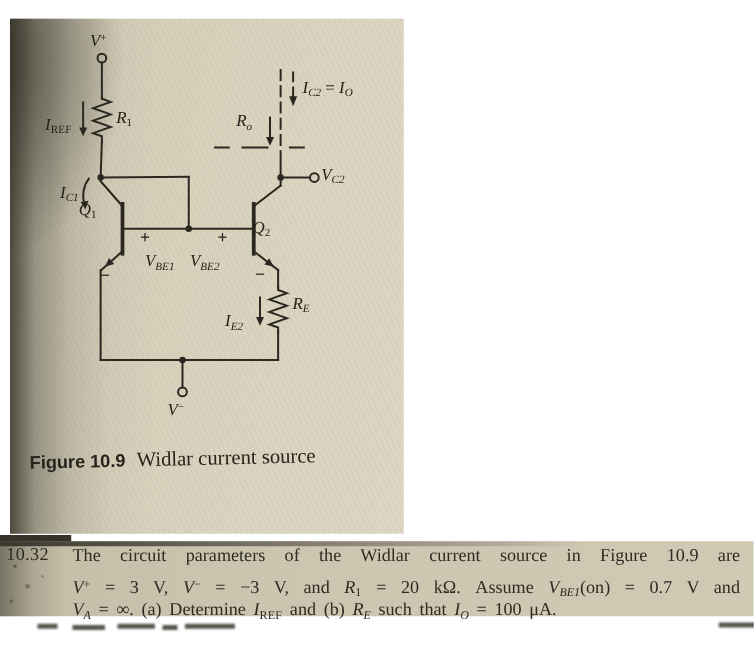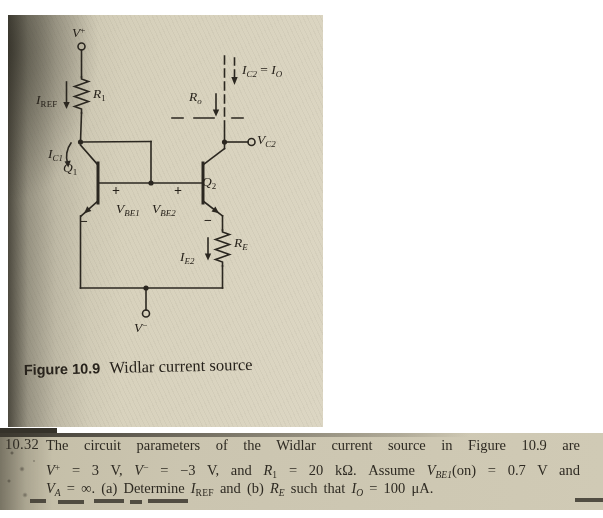--- a/index.html
+++ b/index.html
@@ -28,38 +28,38 @@
   .seg-sup{font-size:0.66em;vertical-align:0.45em;}
   .caption{position:absolute;left:16px;top:345px;white-space:nowrap;
            transform:rotate(-1.3deg);transform-origin:left bottom;color:#27221b;}
   .cap-num{font-family:"Liberation Sans", sans-serif;font-weight:bold;font-size:14.5px;margin-right:9px;}
   .cap-title{font-size:16.5px;}
   
   .dark-chip{position:absolute;left:0;top:428px;width:57px;height:6px;
              background:#35322a;filter:blur(0.6px);}
   
   .problem-strip{
-    position:absolute;left:0;top:433px;width:603px;height:77px;
+    position:absolute;left:0;top:433px;width:603px;height:60px;
     background:linear-gradient(to right,#c3bda6 0%,#cbc5b0 30%,#d0cab5 100%);
     font-size:14.5px;color:#2e2a22;
   }
   .prob-top-edge{position:absolute;left:0;top:0;width:100%;height:4px;
     background:linear-gradient(to right, rgba(45,42,36,0.9) 0px, rgba(75,71,61,0.55) 260px,
                rgba(110,105,92,0.30) 400px, rgba(110,105,92,0) 470px);}
   .prob-speckle{position:absolute;left:0;top:0;width:52px;height:100%;pointer-events:none;
     background:
       radial-gradient(circle 3px at 12px 20px, rgba(50,46,38,.7), transparent 70%),
       radial-gradient(circle 4px at 22px 36px, rgba(50,46,38,.55), transparent 70%),
       radial-gradient(circle 3px at 9px 48px, rgba(50,46,38,.6), transparent 70%),
       radial-gradient(circle 4px at 25px 62px, rgba(50,46,38,.5), transparent 70%),
       radial-gradient(circle 2px at 34px 28px, rgba(50,46,38,.5), transparent 70%),
       linear-gradient(to right, rgba(60,56,46,0.55), rgba(60,56,46,0.18) 26px, rgba(60,56,46,0) 52px);
     filter:blur(.4px);}
   .prob-num{position:absolute;left:5px;top:3px;letter-spacing:.3px;}
-  .prob-lines{position:absolute;left:46px;top:2px;width:534px;line-height:21.6px;font-family:Liberation Serif, serif;}
+  .prob-lines{position:absolute;left:58px;top:2px;width:534px;line-height:21.6px;font-family:Liberation Serif, serif;}
   .prob-line{height:21.6px;text-align:justify;text-align-last:justify;white-space:nowrap;}
   .prob-line.last{text-align:right;text-align-last:left;word-spacing:2.5px;}
   
   .partial-line{position:absolute;left:30px;top:66px;width:560px;height:6px;}
   .frag{position:absolute;top:0;height:4px;background:#3c382f;filter:blur(.7px);opacity:.85;}
 </style>
 </head>
 <body>
 
 <div class="figure-scan">

